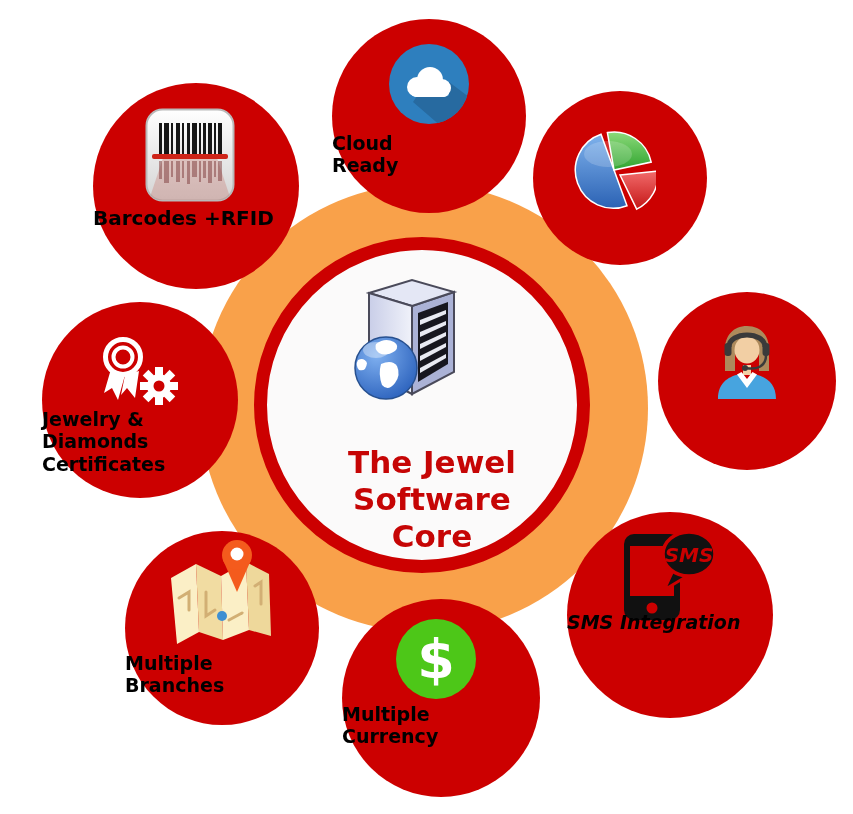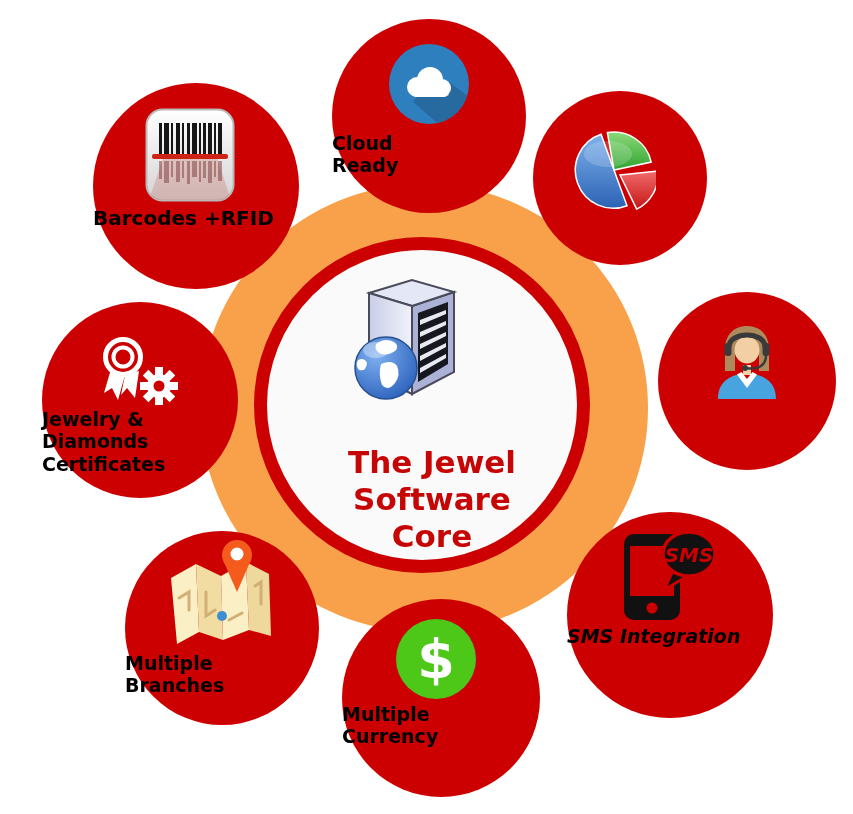--- a/index.html
+++ b/index.html
@@ -34,21 +34,21 @@
   .node-cloud      .icon{left:57px;top:25px;}
   .node-cloud      .label{top:113px;}
   .node-dashboard  {left:533px;top:91px; width:174px;height:174px;}
   .node-dashboard  .icon{left:39px;top:37px;}
   .node-dashboard  .label{top:131px;}
   .node-support    {left:658px;top:292px;width:178px;height:178px;}
   .node-support    .icon{left:56px;top:31px;}
   .node-support    .label{top:111px;}
   .node-sms        {left:567px;top:512px;width:206px;height:206px;font-style:italic;}
   .node-sms        .icon{left:53px;top:14px;}
-  .node-sms        .label{top:113px;}
+  .node-sms        .label{top:99px;}
   .node-currency   {left:342px;top:599px;width:198px;height:198px;}
   .node-currency   .icon{left:54px;top:20px;}
   .node-currency   .label{top:104px;}
   .node-branches   {left:125px;top:531px;width:194px;height:194px;}
   .node-branches   .icon{left:40px;top:7px;}
   .node-branches   .label{top:121px;}
   .node-jewelry    {left:42px; top:302px;width:196px;height:196px;}
   .node-jewelry    .icon{left:58px;top:34px;}
   .node-jewelry    .label{top:106px;}
   .node-barcodes   {left:93px; top:83px; width:206px;height:206px;}

